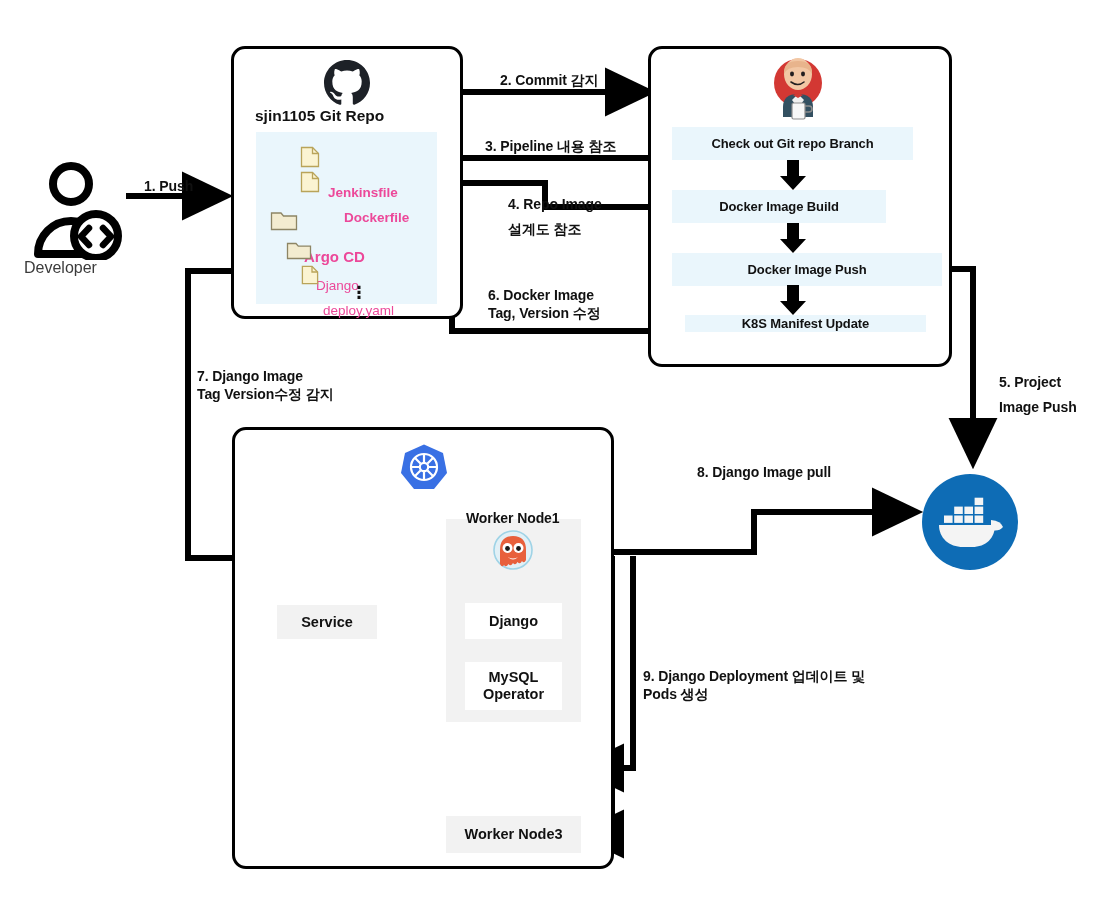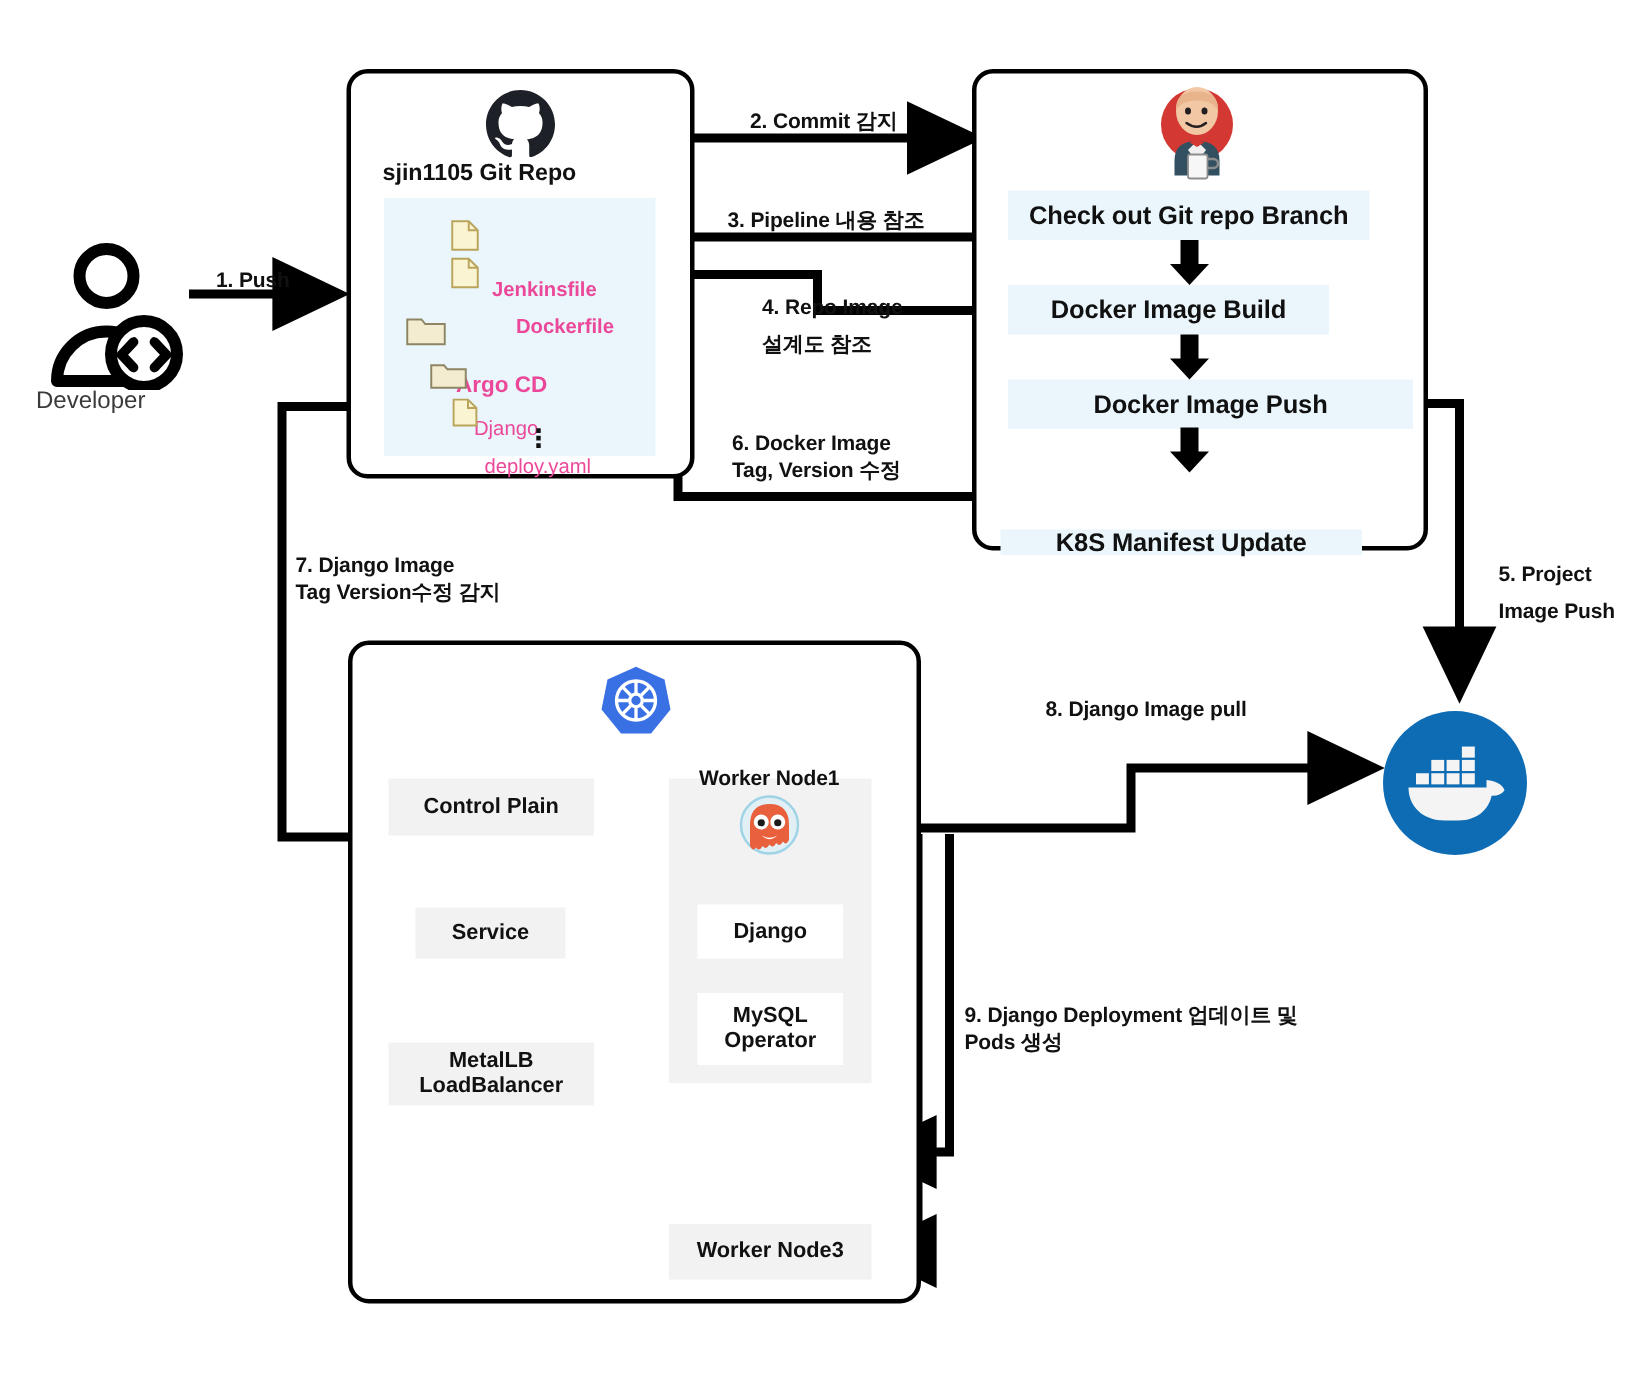--- a/index.html
+++ b/index.html
@@ -38,21 +38,21 @@
   }
 
   
   .stage-strip {
     position: absolute;
     background: #eaf6fc;
     display: flex;
     align-items: center;
     justify-content: center;
     font-weight: bold;
-    font-size: 17px;
+    font-size: 13px;
     letter-spacing: -0.1px;
     color: #111;
     box-sizing: border-box;
   }
 
   
   .k8s-box {
     position: absolute;
     background: #f2f2f2;
     display: flex;
@@ -231,21 +231,21 @@
     <ellipse cx="36" cy="20" rx="2" ry="2.4" fill="#231f20"></ellipse>
     <path d="M24 28 q7 5 13 0" fill="none" stroke="#231f20" stroke-width="1.6" stroke-linecap="round"></path>
     <path d="M31 44 l-5-3 5-2 5 2z" fill="#d33833"></path>
     <rect x="25" y="49" width="13" height="16" rx="1.5" fill="#f7f7f7" stroke="#8d8d8d" stroke-width="1.2"></rect>
     <path d="M38 52 h4 a3 3 0 0 1 0 6 h-4" fill="none" stroke="#8d8d8d" stroke-width="1.6"></path>
   </svg>
 
   <div class="stage-strip" style="left:672px; top:127px; width:241px; height:33px;">Check out Git repo Branch</div>
   <div class="stage-strip" style="left:672px; top:190px; width:214px; height:33px;">Docker Image Build</div>
   <div class="stage-strip" style="left:672px; top:253px; width:270px; height:33px;">Docker Image Push</div>
-  <div class="stage-strip" style="left:667px; top:315px; width:241px; height:17px;margin-top:38px;">K8S Manifest Update</div>
+  <div class="stage-strip" style="left:685px; top:315px; width:241px; height:17px;">K8S Manifest Update</div>
 
   <svg class="abs" width="34" height="190" viewBox="0 0 34 190" style="left:776px; top:160px;">
     <g fill="#000">
       <path d="M11 0 h12 v16 h7 L17 30 L4 16 h7 z"></path>
       <path d="M11 63 h12 v16 h7 L17 93 L4 79 h7 z"></path>
       <path d="M11 125 h12 v16 h7 L17 155 L4 141 h7 z"></path>
     </g>
   </svg>
 
   <svg class="abs" width="98" height="98" viewBox="0 0 98 98" style="left:921px; top:473px;">
@@ -270,26 +270,23 @@
     <path d="M24 1.5 L43 10 L47 30 L34 46 H14 L1 30 L5 10 Z" fill="#3970e4"></path>
     <g fill="none" stroke="#ffffff" stroke-width="2.2">
       <circle cx="24" cy="24" r="13"></circle>
       <circle cx="24" cy="24" r="4.2"></circle>
       <path d="M24 11 v8 M24 29 v8 M11 24 h8 M29 24 h8
                M14.8 14.8 l5.7 5.7 M27.5 27.5 l5.7 5.7
                M33.2 14.8 l-5.7 5.7 M20.5 27.5 l-5.7 5.7"></path>
     </g>
   </svg>
 
-  <div class="k8s-box" style="left:259px; top:519px; width:137px; height:38px;">Control Plain</div>
 
   <div class="k8s-box" style="left:277px; top:605px; width:100px; height:34px;">Service</div>
 
-  <div class="k8s-box" style="left:259px; top:695px; width:137px; height:42px; white-space:pre-line;">MetalLB
-LoadBalancer</div>
 
   <div class="node-wrap" style="left:446px; top:519px; width:135px; height:203px;"></div>
   <div class="lbl" style="left:466px; top:510px;">Worker Node1</div>
 
   <svg class="abs" width="46" height="52" viewBox="0 0 46 52" style="left:490px; top:528px;">
     <circle cx="23" cy="22" r="19" fill="#dff0f7" opacity="0.85"></circle>
     <circle cx="23" cy="22" r="19" fill="none" stroke="#9fd3e6" stroke-width="1.6"></circle>
     <path d="M23 8 q13 0 13 14 v10 q-2 4-4 1 q-2 4-4.5 1 q-2.2 4-4.5 1
              q-2.3 4-4.5 1 q-2.5 4-4.5 1 q-2 3-4-1 V22 q0-14 13-14z" fill="#e8603c"></path>
     <circle cx="17.5" cy="20" r="5" fill="#ffffff"></circle>

